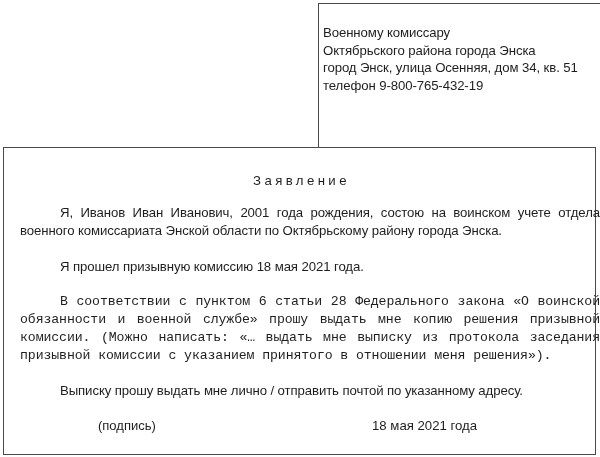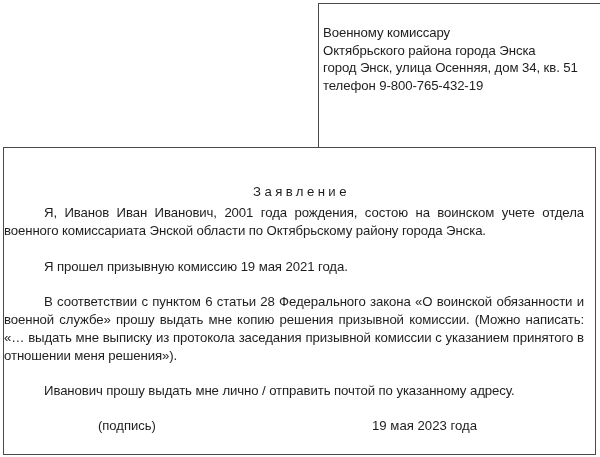--- a/index.html
+++ b/index.html
@@ -37,42 +37,42 @@
       position: absolute;
       left: 3px;
       top: 147px;
       width: 593px;
       height: 308px;
       border: 1.5px solid #4a4a4a;
       box-sizing: border-box;
     }
     .title {
       position: absolute;
-      top: 36px;
+      top: 25px;
       left: 0;
       right: 0;
       text-align: center;
       font-size: 13.2px;
       letter-spacing: 3.4px;
       padding-left: 4px;
     }
     .para {
       position: absolute;
-      left: 0;
+      left: 16px;
       width: 580px;
       font-size: 13.2px;
       line-height: 18px;
       text-align: justify;
       text-align-last: left;
       letter-spacing: -0.1px;
     }
     .para .indent { display: inline-block; width: 40px; }
     .p1 { top: 56px; }
     .p2 { top: 110px; }
-    .p3 { top: 145px; }
+    .p3 { top: 145px; font-family: Liberation Mono, monospace; }
     .p4 { top: 234px; }
     .sig {
       position: absolute;
       top: 270px;
       left: 94px;
       font-size: 13px;
     }
     .date {
       position: absolute;
       top: 270px;
@@ -91,26 +91,26 @@
 </div>
 
 <div class="main-box">
   <div class="title">Заявление</div>
 
   <div class="para p1">
     <span class="indent"></span><span>Я, Иванов Иван Иванович, 2001 года рождения, состою на воинском учете отдела военного комиссариата Энской области по Октябрьскому району города Энска.</span>
   </div>
 
   <div class="para p2">
-    <span class="indent"></span><span>Я прошел призывную комиссию 19 мая 2021 года.</span>
+    <span class="indent"></span><span>Я прошел призывную комиссию 18 мая 2021 года.</span>
   </div>
 
   <div class="para p3">
     <span class="indent"></span><span>В соответствии с пунктом 6 статьи 28 Федерального закона «О воинской обязанности и военной службе» прошу выдать мне копию решения призывной комиссии. (Можно написать: «… выдать мне выписку из протокола заседания призывной комиссии с указанием принятого в отношении меня решения»).</span>
   </div>
 
   <div class="para p4">
-    <span class="indent"></span><span>Иванович прошу выдать мне лично / отправить почтой по указанному адресу.</span>
+    <span class="indent"></span><span>Выписку прошу выдать мне лично / отправить почтой по указанному адресу.</span>
   </div>
 
   <div class="sig">(подпись)</div>
-  <div class="date">19 мая 2023 года</div>
+  <div class="date">18 мая 2021 года</div>
 </div>
 
 </body></html>

